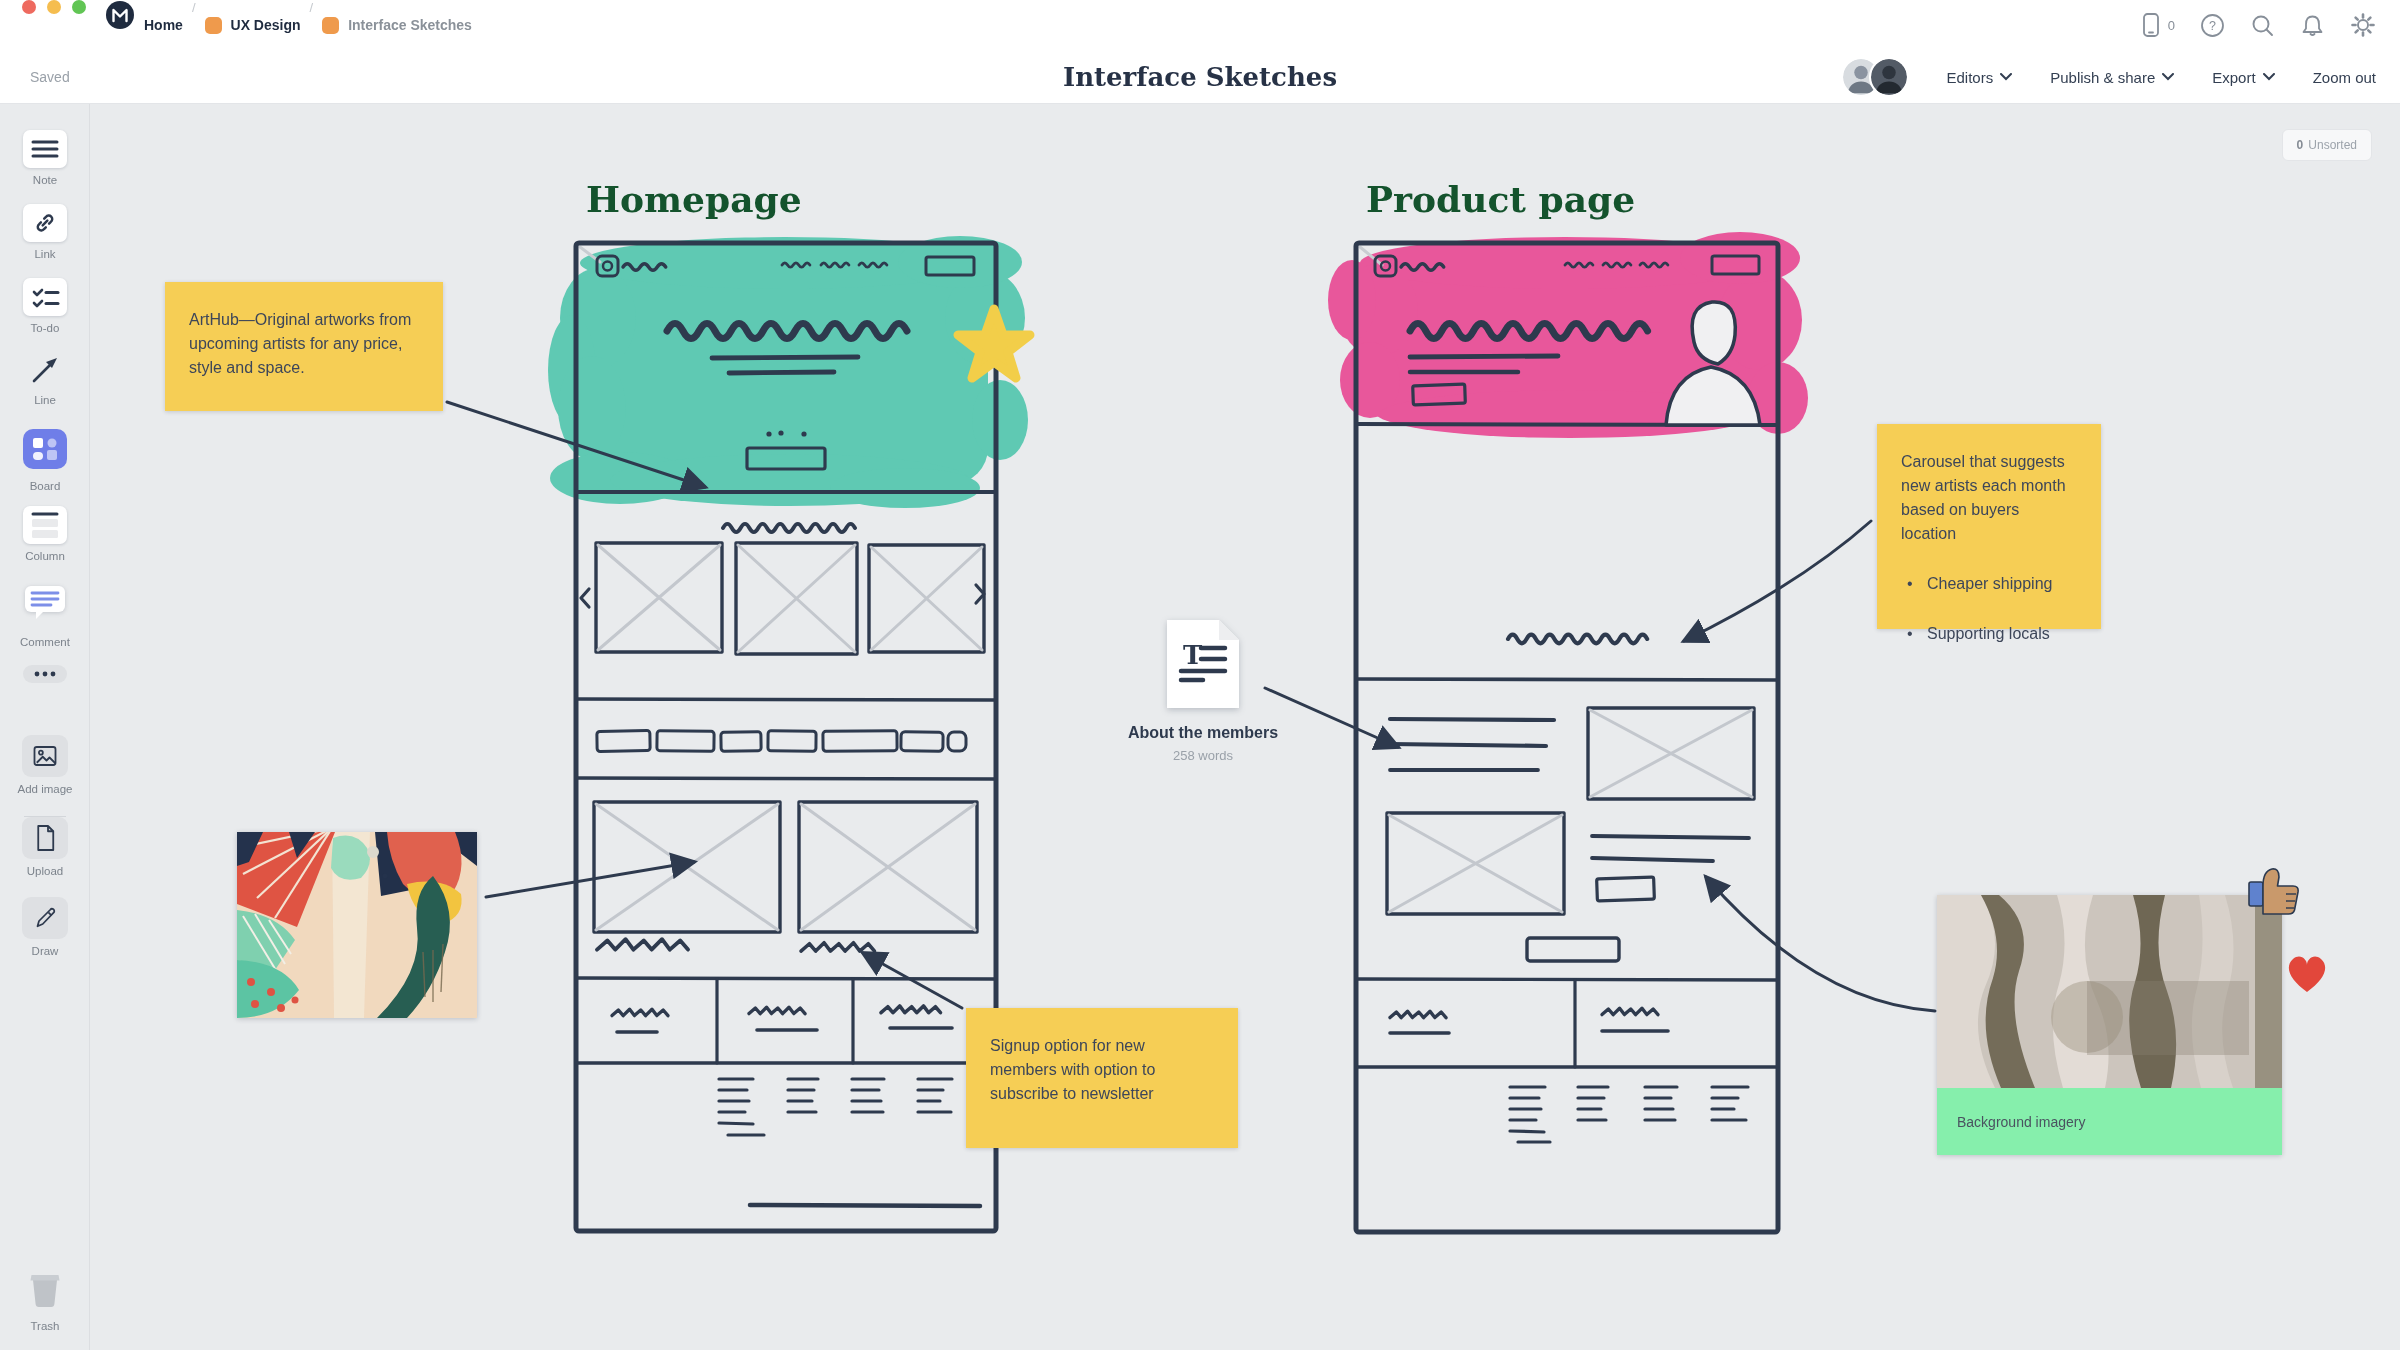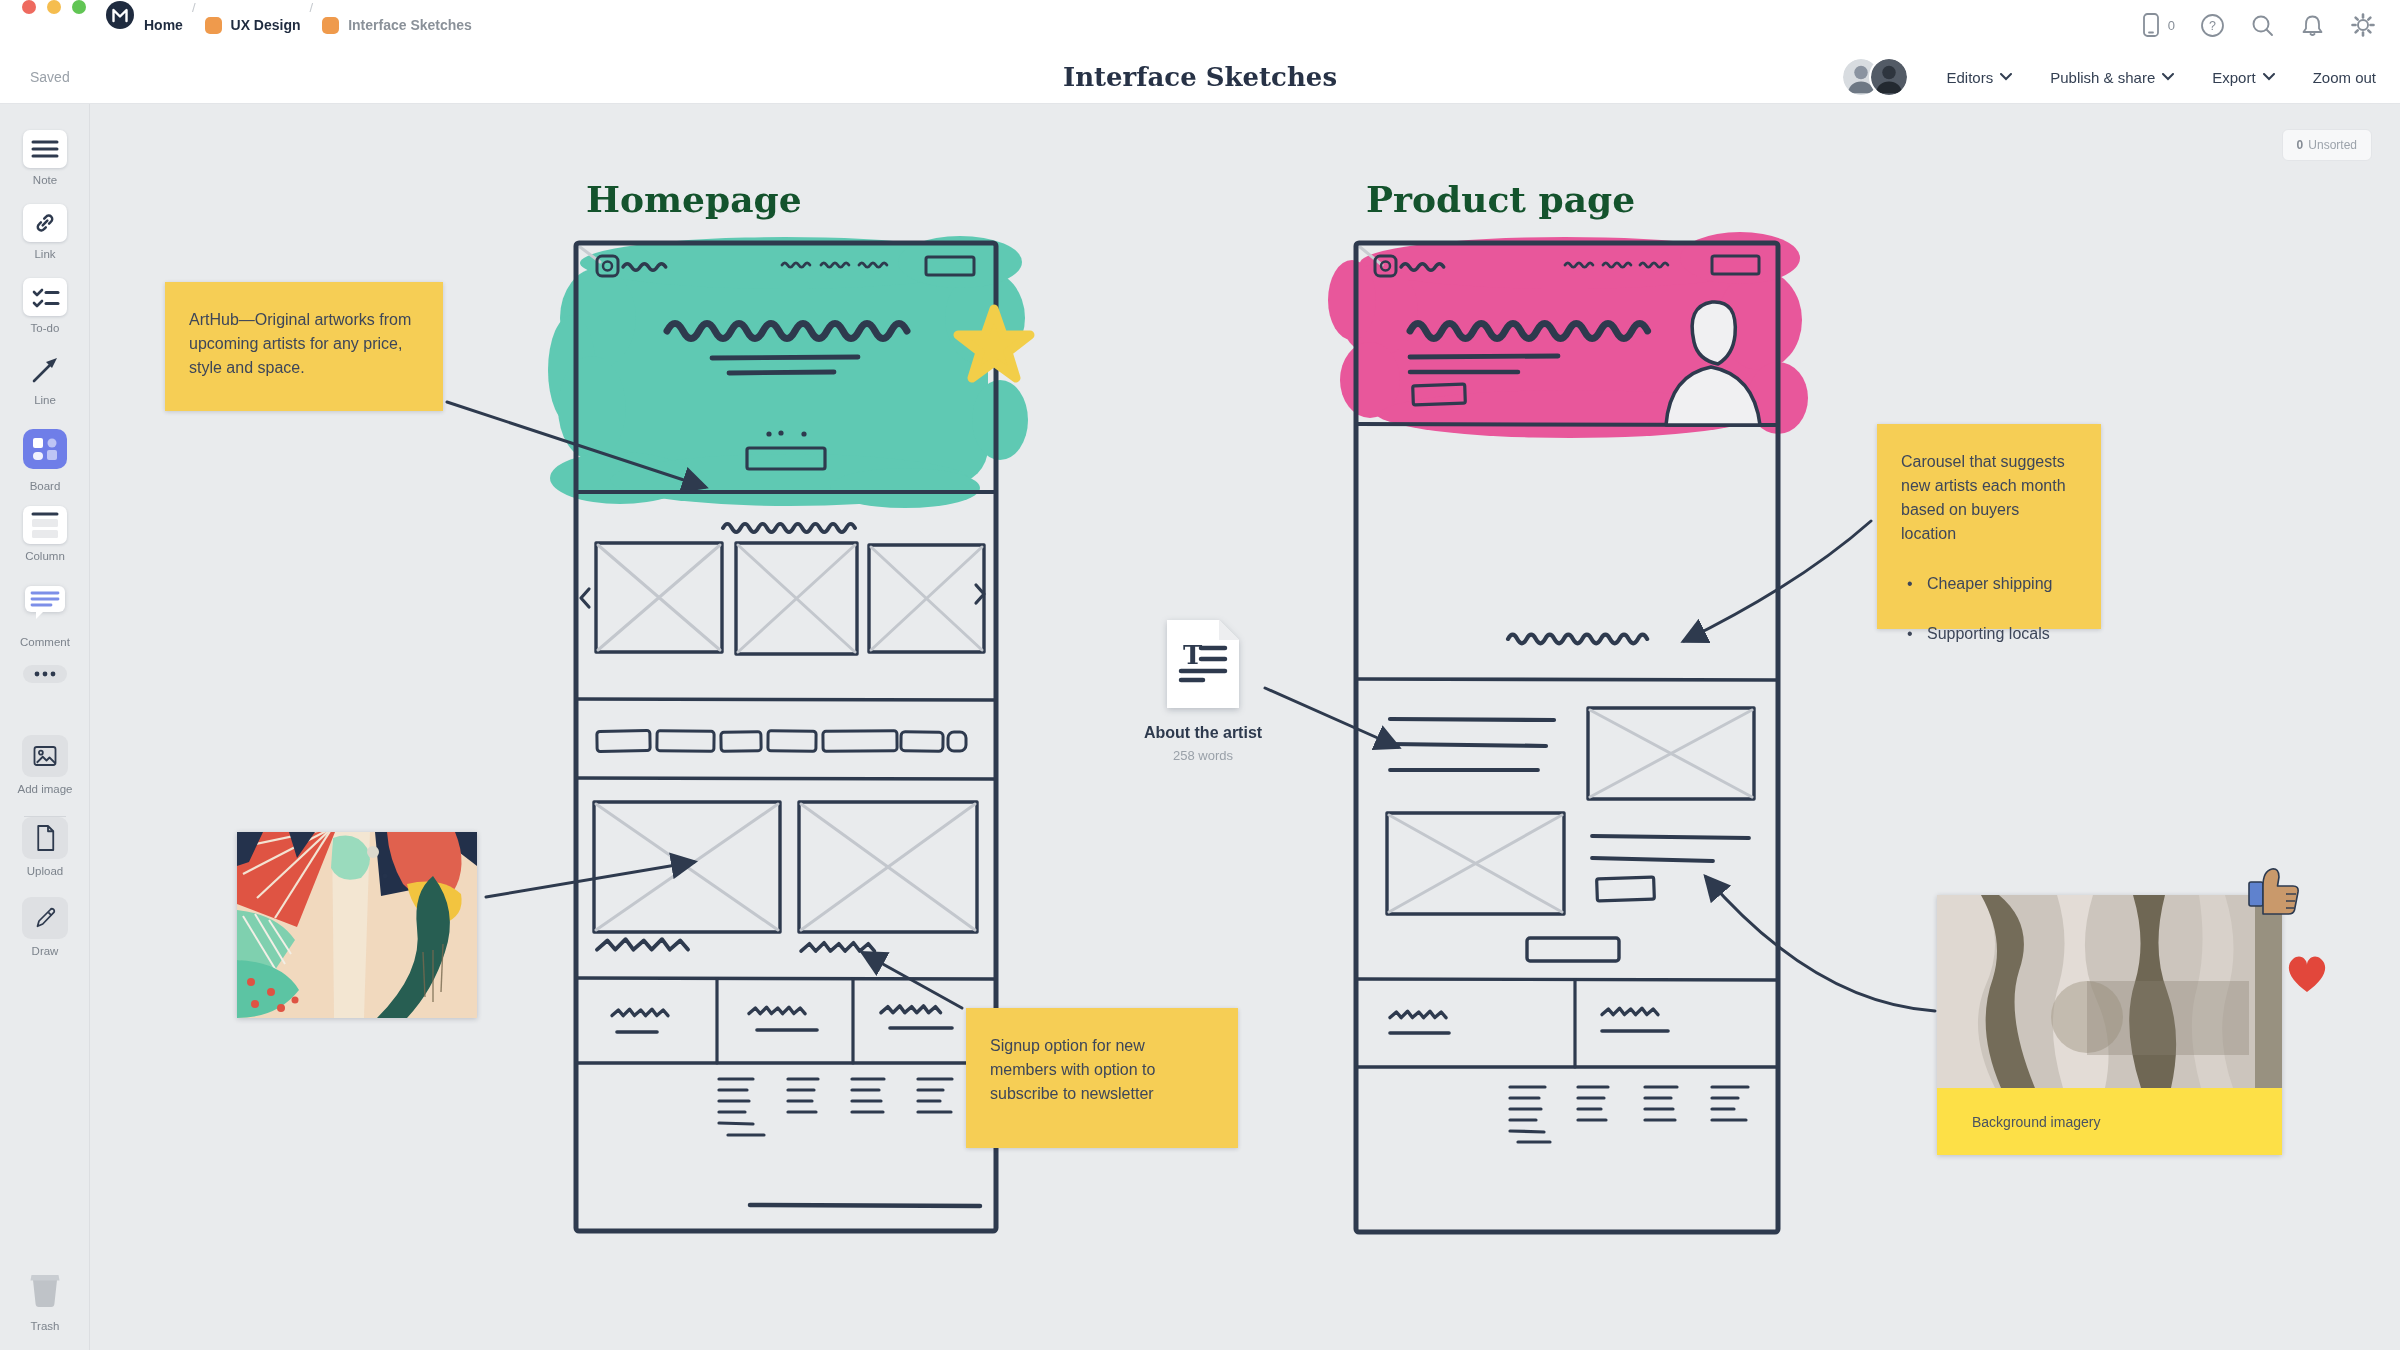--- a/index.html
+++ b/index.html
@@ -57,21 +57,21 @@
   .note li { padding-left:26px; position:relative; margin-top:26px; }
   .note li::before { content:"•"; position:absolute; left:6px; }
 
   .doc-card { position:absolute; left:1093px; top:618px; width:220px; text-align:center; z-index:6; cursor:pointer; }
   .doc-title { margin-top:10px; font-size:16px; font-weight:bold; color:#2E3A4E; }
   .doc-meta { margin-top:6px; font-size:13px; color:#9AA1A9; }
 
   .img-card { position:absolute; z-index:6; box-shadow:0 1px 5px rgba(30,40,60,.22); cursor:pointer; }
   .bg-card { left:1937px; top:895px; width:345px; height:260px; background:#fff; border-radius:2px; }
   .bg-caption { position:absolute; left:0; bottom:0; width:100%; height:67px; display:flex; align-items:center;
-                padding-left:35px; font-size:14px; color:#4A5360; background:#fde047; }
+                padding-left:20px; font-size:14px; color:#4A5360; background:#86efac; }
   .left-img { left:237px; top:832px; width:240px; height:186px; }
   .reaction { position:absolute; z-index:8; cursor:pointer; }
 </style>
 </head>
 <body>
 
 <div id="app">
 
   <svg class="sketch-layer" width="2400" height="1350" viewBox="0 0 2400 1350">
     <defs>
@@ -560,21 +560,21 @@
       <path d="M2 2h52l20 20v68H2z" fill="#fff"></path>
       <path d="M54 2l20 20H54z" fill="#EDEEF0"></path>
       <text x="18" y="46" font-family="DejaVu Serif, serif" font-weight="bold" font-size="26" fill="#2E3A4E">T</text>
       <g stroke="#2E3A4E" stroke-width="4.5" stroke-linecap="round">
         <line x1="36" y1="30" x2="60" y2="30"></line>
           <line x1="36" y1="41" x2="60" y2="41"></line>
         <line x1="16" y1="53" x2="60" y2="53"></line>
           <line x1="16" y1="62" x2="38" y2="62"></line>
       </g>
     </svg>
-    <div class="doc-title">About the artist</div>
+    <div class="doc-title">About the members</div>
     <div class="doc-meta">258 words</div>
   </div>
 
   <div class="img-card left-img">
     <svg width="240" height="186" viewBox="0 0 240 186">
       <rect width="240" height="186" fill="#F1D9BE"></rect>
       <path d="M95 0h38l-6 186h-30z" fill="#F3E7D4" opacity="0.9"></path>
       <path d="M0 0h98l-38 95L0 72z" fill="#DF5443"></path>
       <g stroke="#F3E3D2" stroke-width="2.2">
         <line x1="95" y1="-4" x2="0" y2="16"></line>

